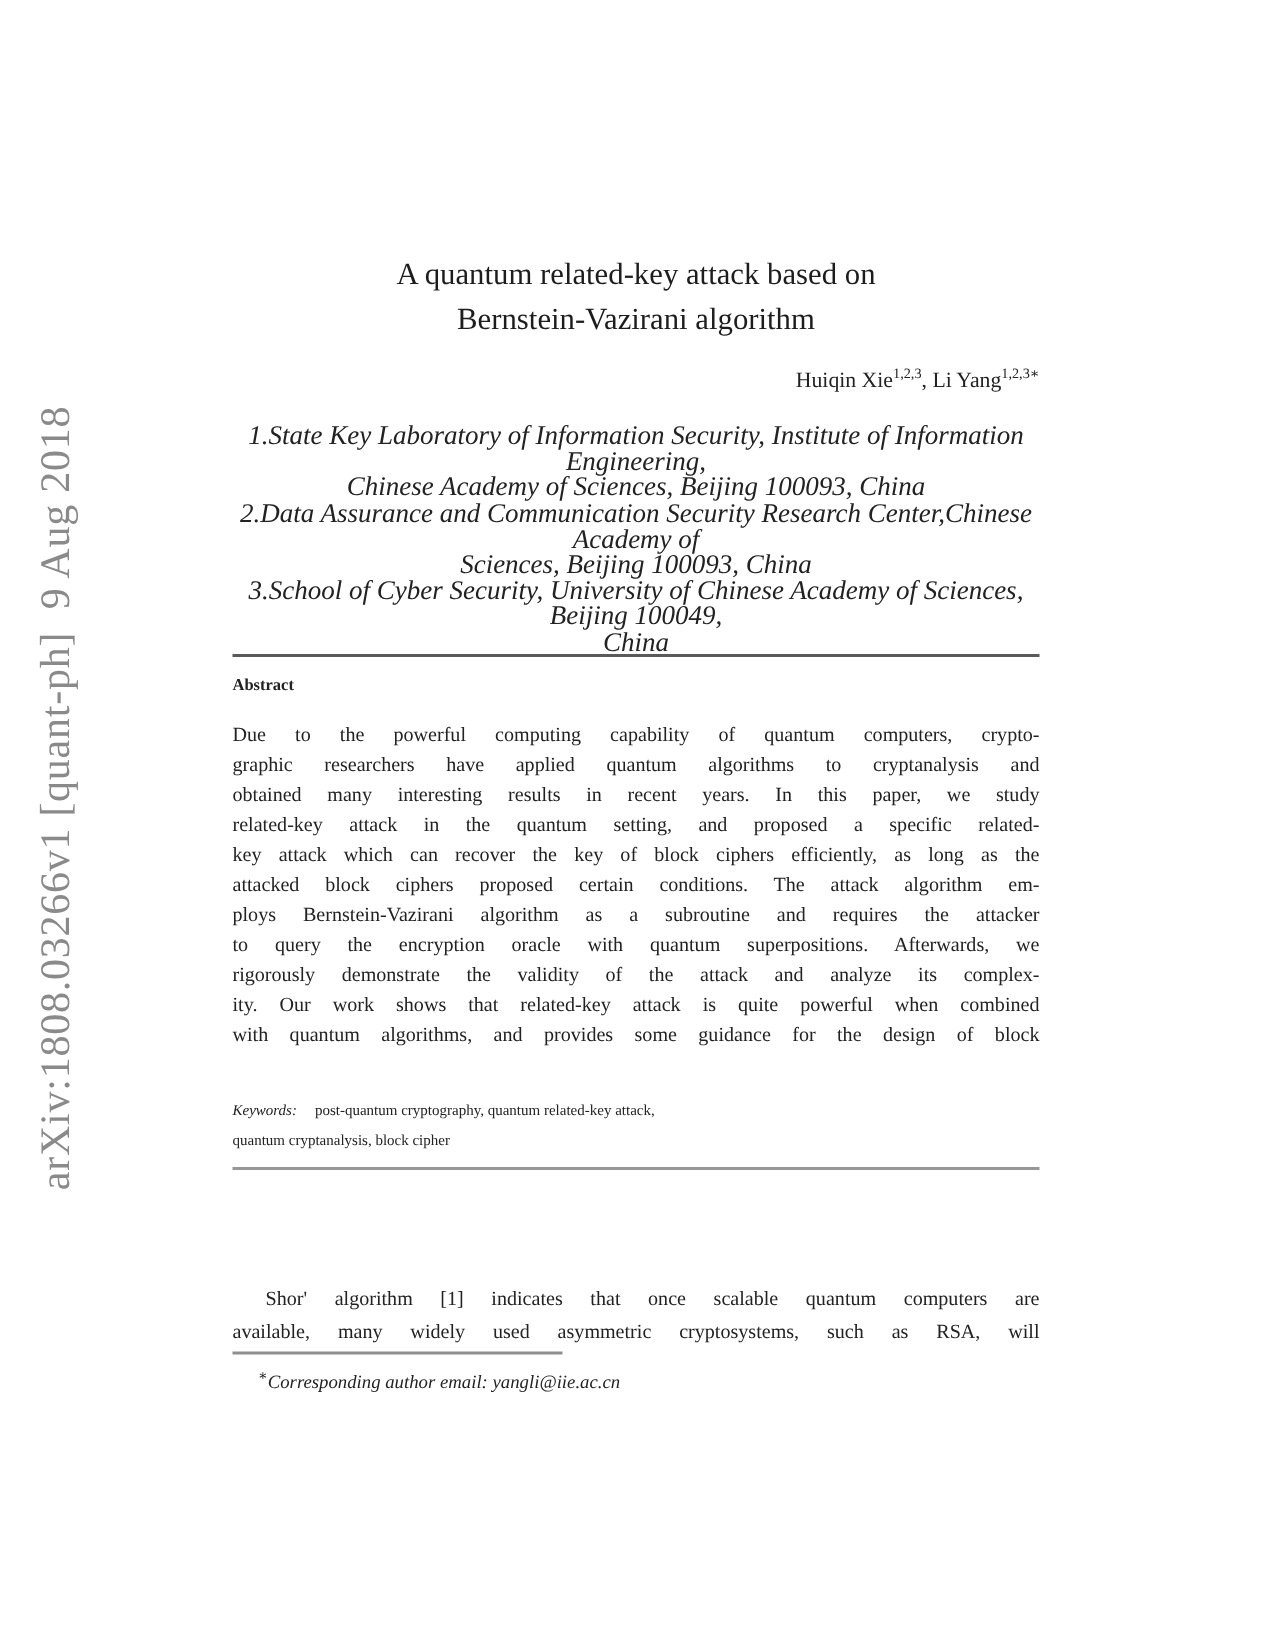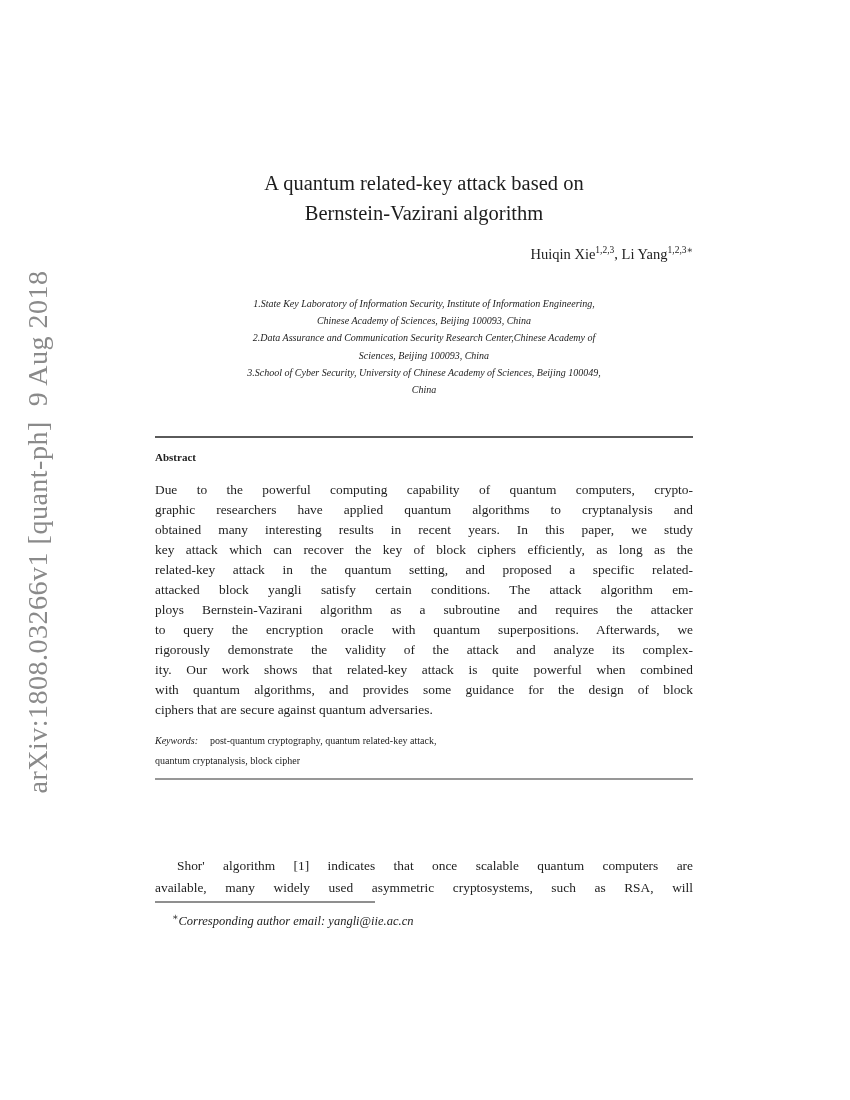--- a/index.html
+++ b/index.html
@@ -54,24 +54,24 @@
     text-align: right;
     font-size: 14.5px;
   }
   .authors sup, .footnote sup {
     font-size: 9.5px;
     vertical-align: super;
     line-height: 0;
   }
 
   .affiliations {
-    top: 295px;
+    top: 282px;
     text-align: center;
     font-style: italic;
-    font-size: 10px;
+    font-size: 18px;
     line-height: 17.2px;
   }
 
   .rule { border-top: 2px solid #5a5a5a; height: 0; }
   .rule1 { top: 436px; }
   .rule2 { top: 778px; border-top-color: #979797; border-top-width: 2.5px; }
 
   .abstract-heading {
     top: 451px;
     font-weight: bold;
@@ -144,29 +144,28 @@
     </div>
 
     <div class="rule rule1"></div>
 
     <div class="abstract-heading">Abstract</div>
 
     <div class="abstract-body">
       <div class="jline">Due to the powerful computing capability of quantum computers, crypto-</div>
       <div class="jline">graphic researchers have applied quantum algorithms to cryptanalysis and</div>
       <div class="jline">obtained many interesting results in recent years. In this paper, we study</div>
+      <div class="jline">related-key attack in the quantum setting, and proposed a specific related-</div>
       <div class="jline">key attack which can recover the key of block ciphers efficiently, as long as the</div>
-      <div class="jline">related-key attack in the quantum setting, and proposed a specific related-</div>
-      <div class="jline">attacked block yangli satisfy certain conditions. The attack algorithm em-</div>
+      <div class="jline">attacked block ciphers proposed certain conditions. The attack algorithm em-</div>
       <div class="jline">ploys Bernstein-Vazirani algorithm as a subroutine and requires the attacker</div>
       <div class="jline">to query the encryption oracle with quantum superpositions. Afterwards, we</div>
       <div class="jline">rigorously demonstrate the validity of the attack and analyze its complex-</div>
       <div class="jline">ity. Our work shows that related-key attack is quite powerful when combined</div>
       <div class="jline">with quantum algorithms, and provides some guidance for the design of block</div>
-      <div class="jline last">ciphers that are secure against quantum adversaries.</div>
     </div>
 
     <div class="keywords">
       <div><span class="kw-label">Keywords:</span><span>post-quantum cryptography, quantum related-key attack,</span></div>
       <div>quantum cryptanalysis, block cipher</div>
     </div>
 
     <div class="rule rule2"></div>
 
 

